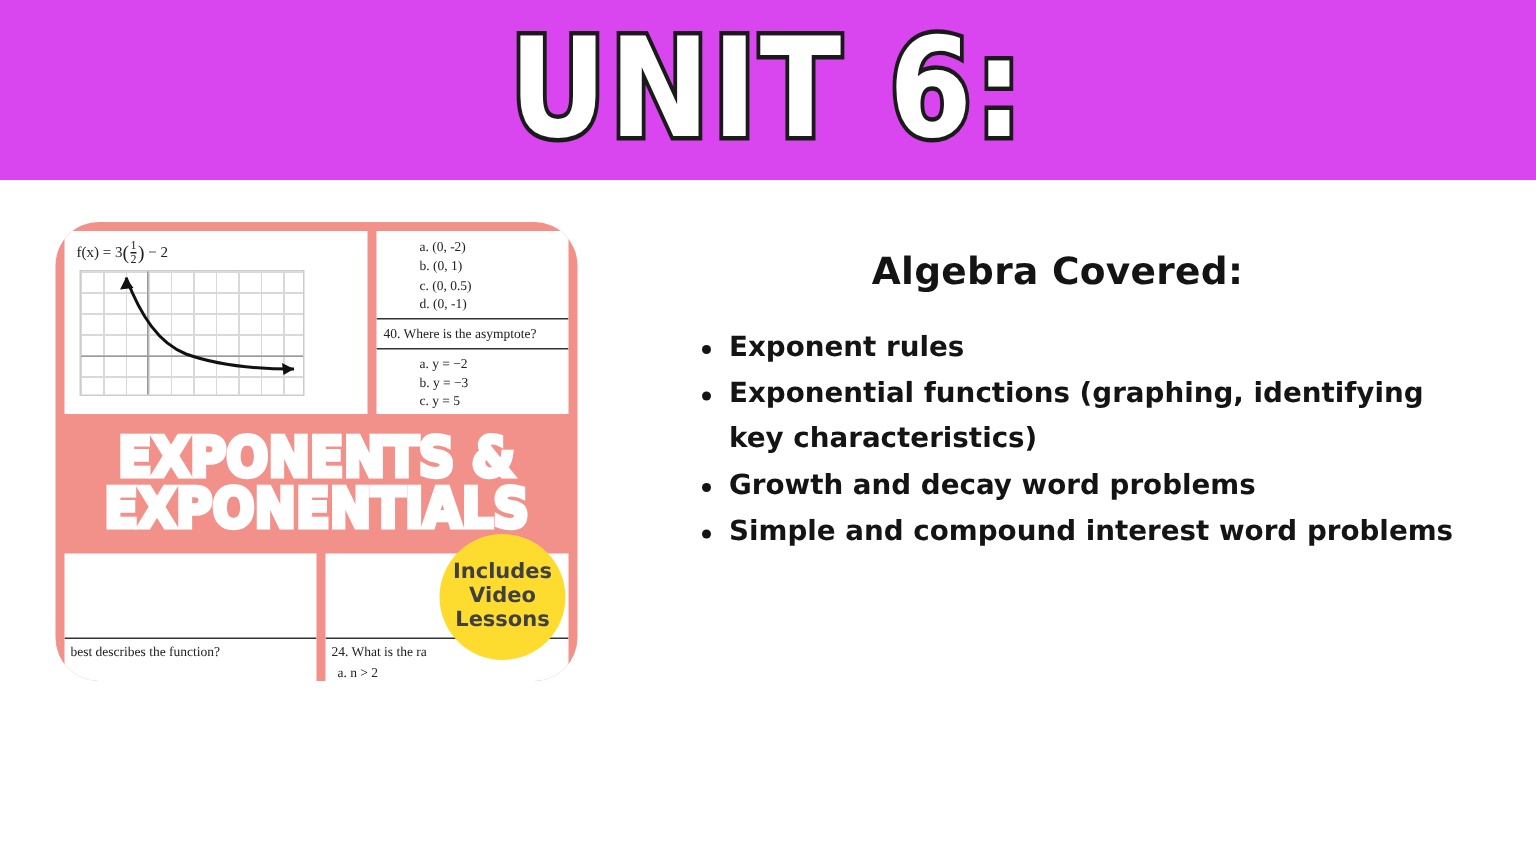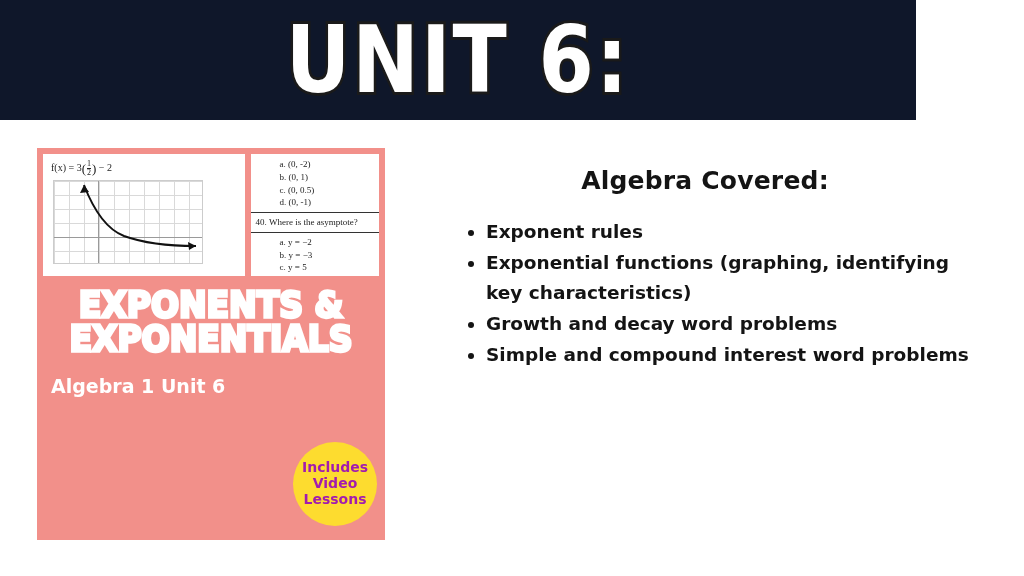--- a/index.html
+++ b/index.html
@@ -13,23 +13,23 @@
     font-family: "Liberation Sans", sans-serif;
     overflow: hidden;
     position: relative;
   }
 
   
   .header-banner {
     position: absolute;
     left: 0;
     top: 0;
-    width: 916px;
+    width: 1024px;
     height: 120px;
-    background: #0f172a;
+    background: #d946ef;
     display: flex;
     align-items: center;
     justify-content: center;
   }
   .header-title {
     font-family: "DejaVu Sans", sans-serif;
     font-weight: bold;
     font-size: 78px;
     line-height: 1;
     letter-spacing: 2px;
@@ -40,25 +40,26 @@
     margin: 0;
     transform: scaleY(1.18) scaleX(1.02);
   }
 
   
   .thumb {
     position: absolute;
     left: 37px;
     top: 148px;
     width: 348px;
-    height: 392px;
+    height: 306px;
     background: #f2908a;
     box-sizing: border-box;
     padding: 6px;
     overflow: hidden;
+    border-radius: 29px;
   }
   .thumb-top {
     display: flex;
     gap: 6px;
     height: 122px;
   }
   .worksheet {
     background: #ffffff;
     position: relative;
     overflow: hidden;
@@ -183,21 +184,21 @@
     flex-direction: column;
     align-items: center;
     justify-content: center;
     text-align: center;
     line-height: 1.12;
   }
   .badge span {
     font-family: "DejaVu Sans", sans-serif;
     font-weight: bold;
     font-size: 14px;
-    color: #a21caf;
+    color: #404040;
     display: block;
   }
 
   
   .topics {
     position: absolute;
     left: 420px;
     top: 166px;
     width: 570px;
   }
@@ -274,20 +275,31 @@
       <div class="choice">b. y = −3</div>
       <div class="choice">c. y = 5</div>
     </div>
   </div>
 
   <div class="thumb-title">
     <span class="line">EXPONENTS &amp;</span>
     <span class="line">EXPONENTIALS</span>
   </div>
 
+  <div class="thumb-bottom">
+    <div class="worksheet ws-b1">
+      <div class="rule-top"></div>
+      <div class="txt">best describes the function?</div>
+    </div>
+    <div class="worksheet ws-b2">
+      <div class="rule-top"></div>
+      <div class="txt">24. What is the ra</div>
+      <div class="txt2">a. n &gt; 2</div>
+    </div>
+  </div>
 
   <div class="thumb-footer">
     <span>Algebra 1 Unit 6</span>
   </div>
 
   <div class="badge">
     <span>Includes</span>
     <span>Video</span>
     <span>Lessons</span>
   </div>

